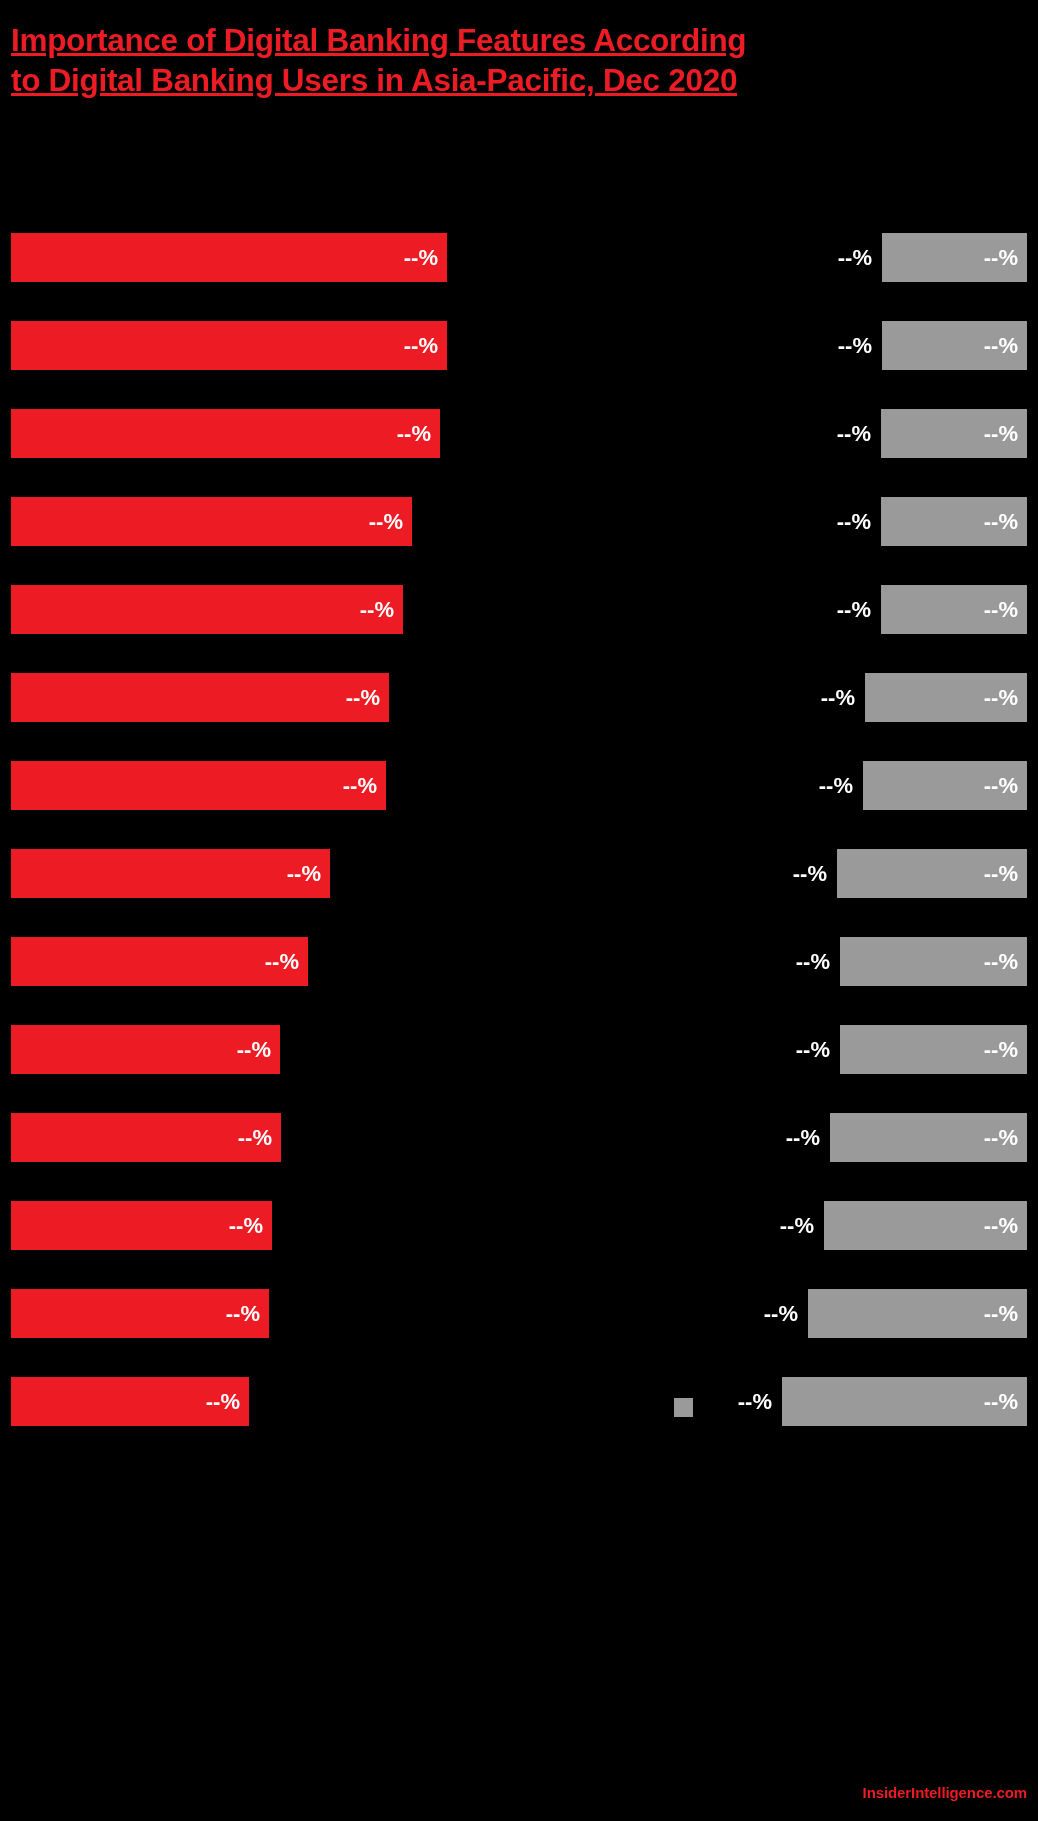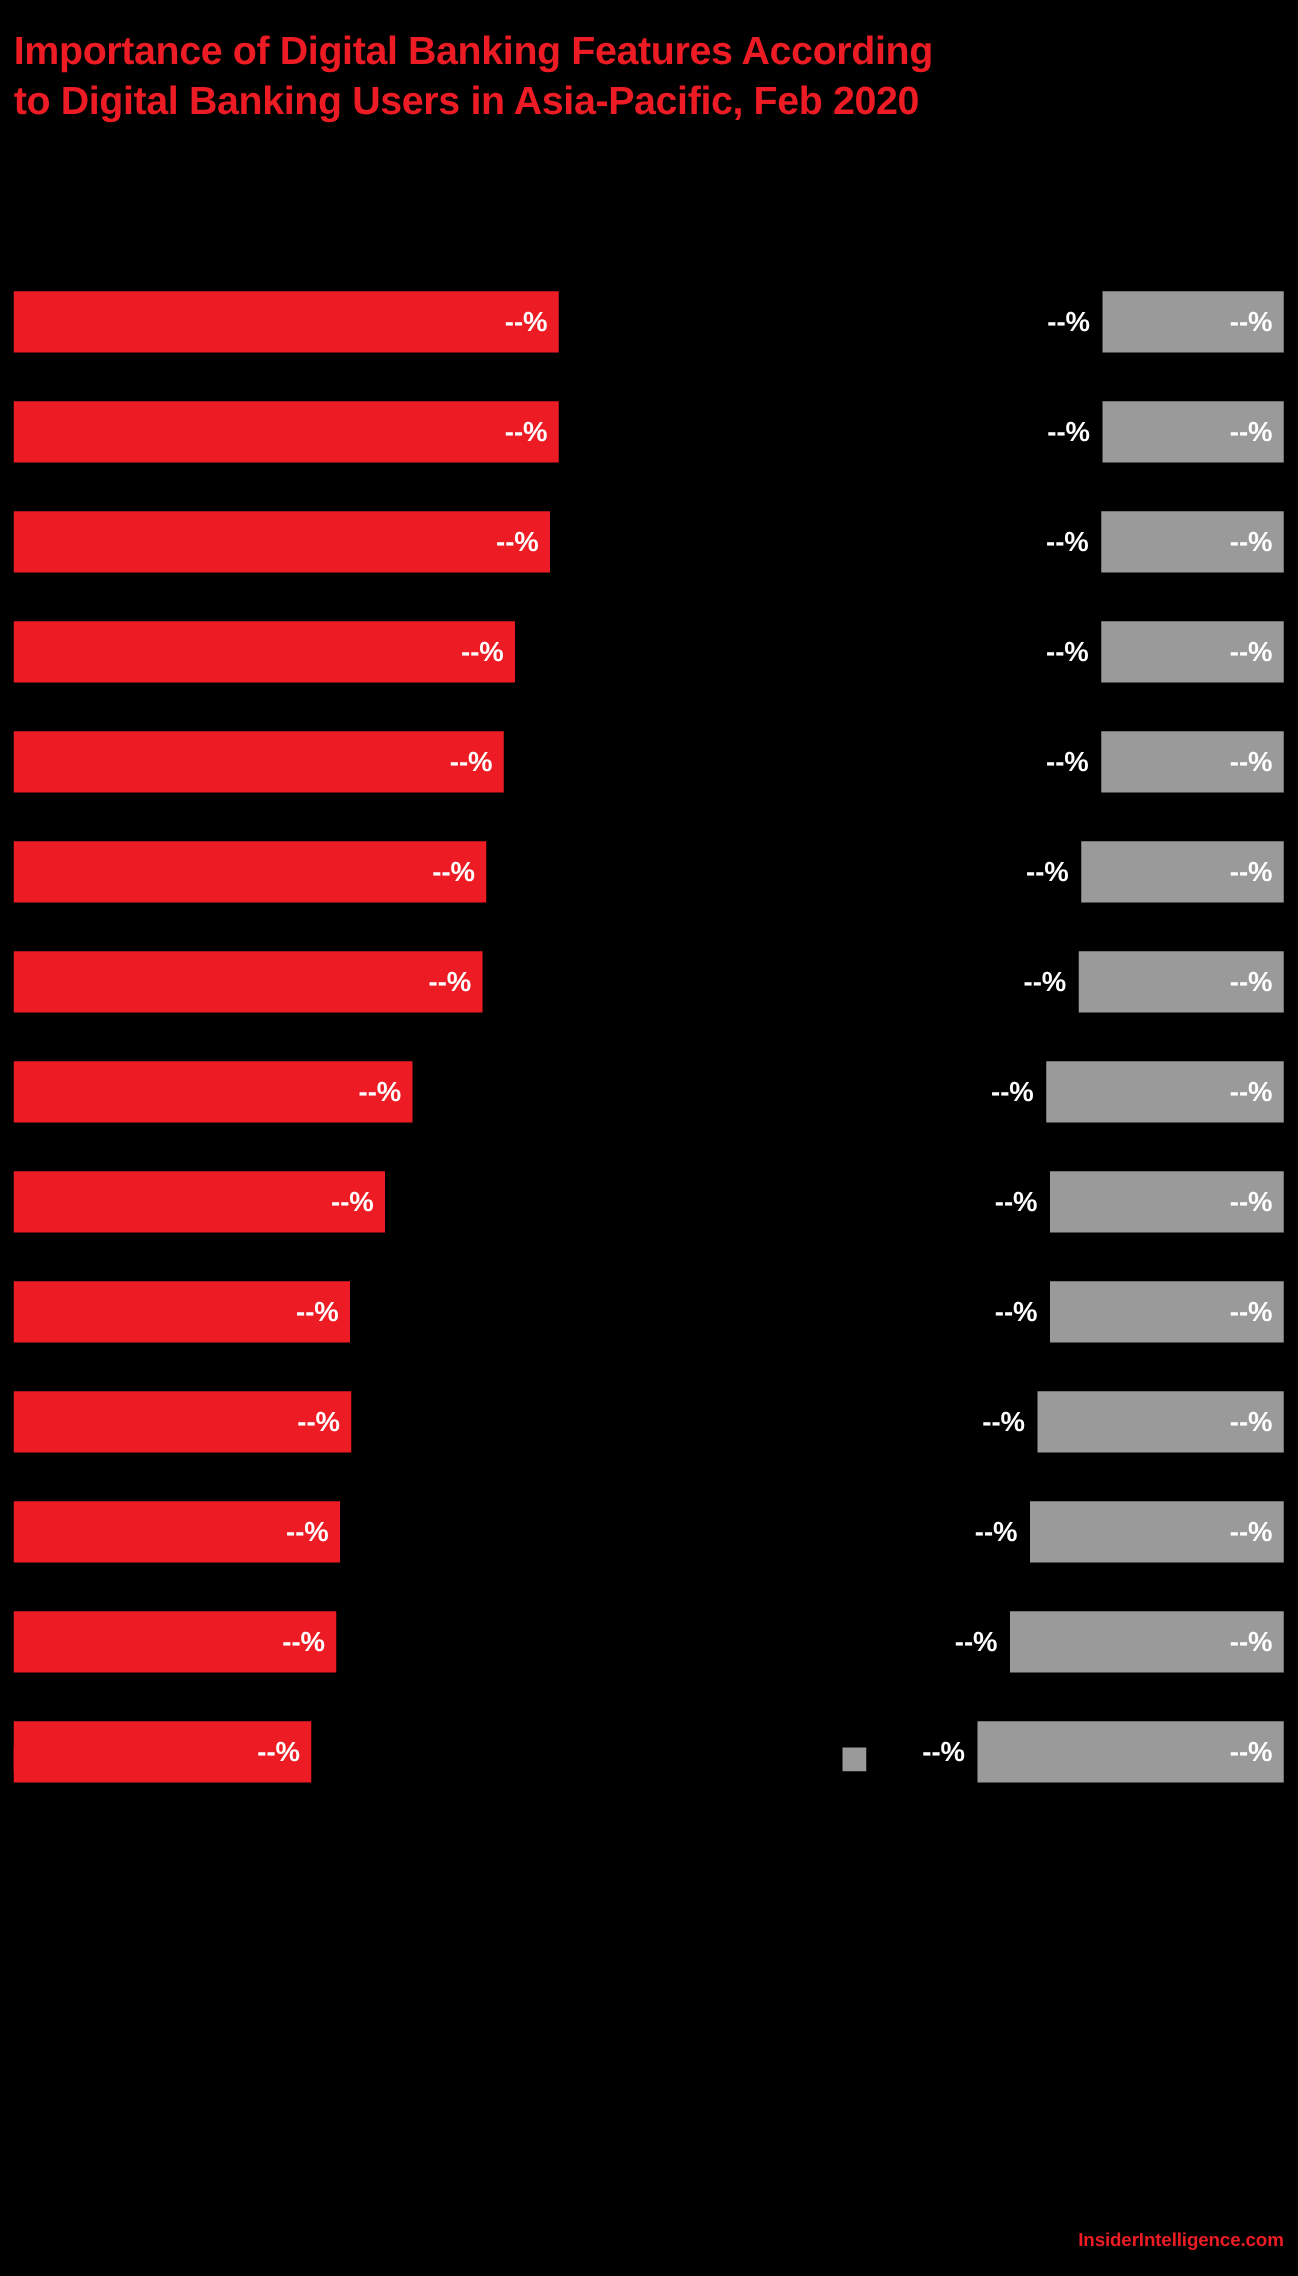--- a/index.html
+++ b/index.html
@@ -24,20 +24,21 @@
     width: 1000px;
     color: #ED1C24;
     font-size: 31.5px;
     font-weight: bold;
     line-height: 40px;
     letter-spacing: -0.3px;
   }
   #chart-title .title-line {
     display: block;
     white-space: nowrap;
+    text-decoration: underline;
   }
 
   
   #plot-area {
     position: absolute;
     left: 0;
     top: 190px;
     width: 1038px;
     height: 1190px;
   }
@@ -142,21 +143,21 @@
     font-weight: bold;
     letter-spacing: -0.1px;
     white-space: nowrap;
   }
 </style>
 </head>
 <body style="background: rgb(0, 0, 0);">
 
 <div id="chart-title" style="color: rgb(237, 28, 36);">
   <span class="title-line">Importance of Digital Banking Features According</span>
-  <span class="title-line">to Digital Banking Users in Asia-Pacific, Feb 2020</span>
+  <span class="title-line">to Digital Banking Users in Asia-Pacific, Dec 2020</span>
 </div>
 
 <div id="plot-area">
     <div class="chart-row" style="top: 43px;">
       <div class="bar-red" style="width: 436px; background: rgb(237, 28, 36);">
         <span class="bar-value">--%</span>
       </div>
       <div class="bar-gray" style="left: 882px; width: 145px; background: rgb(154, 154, 154);">
         <span class="bar-value">--%</span>
       </div>

